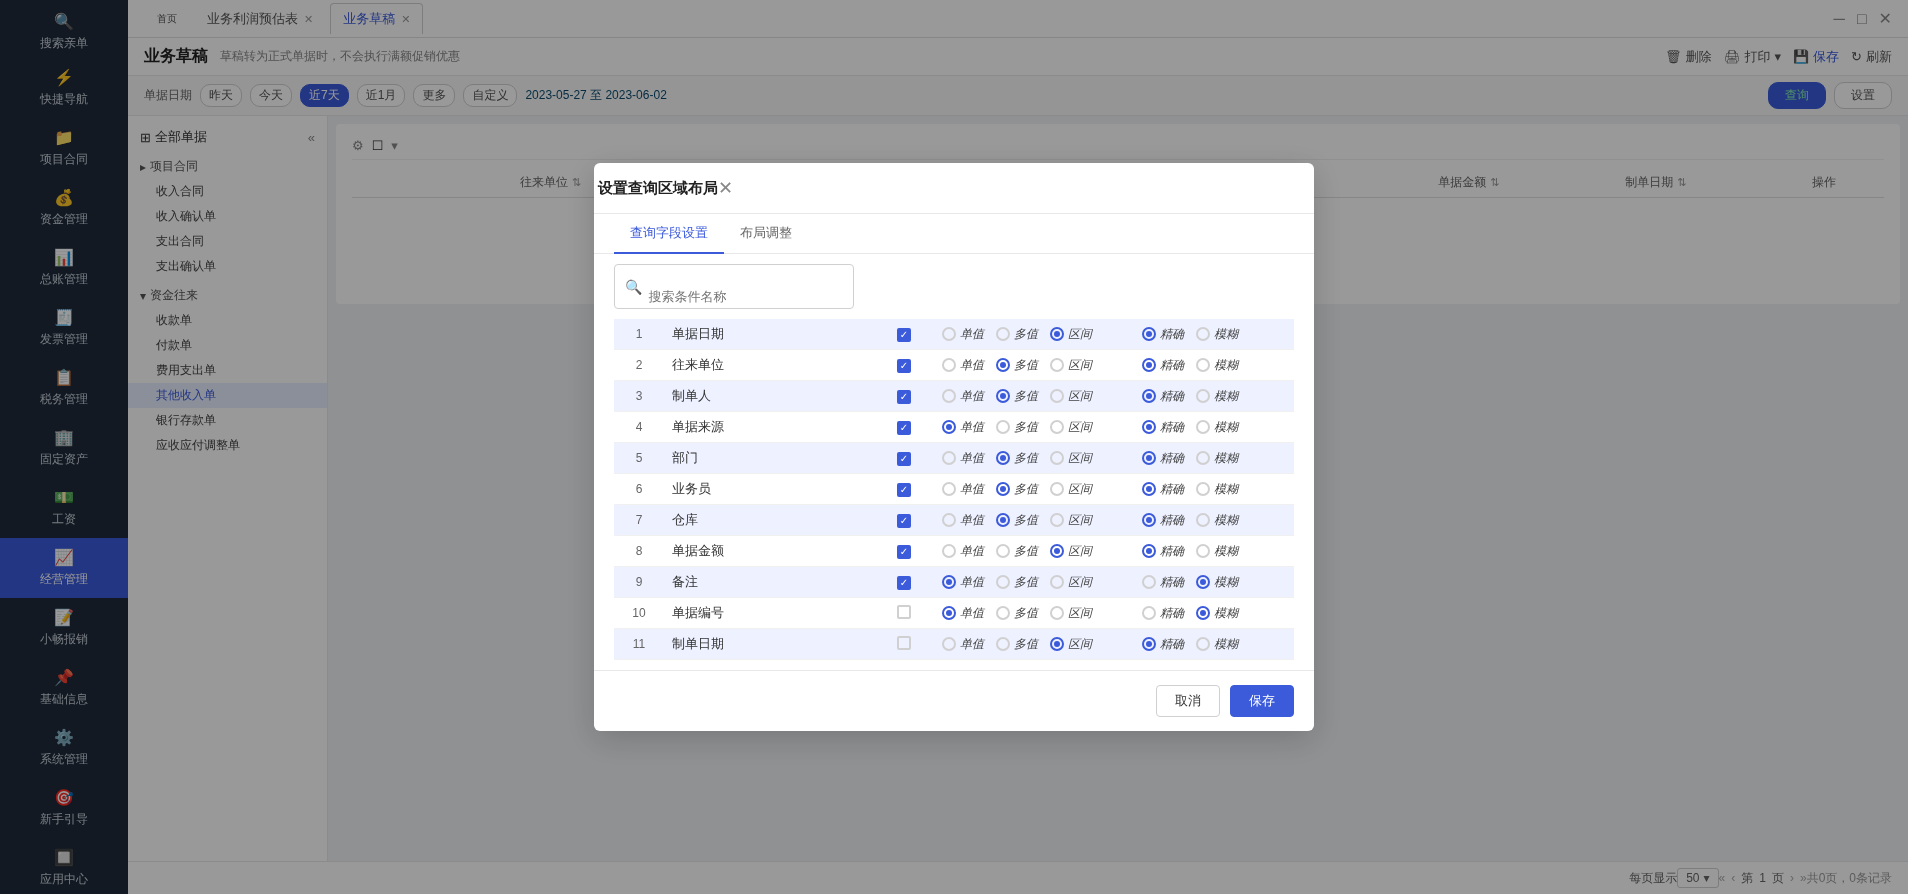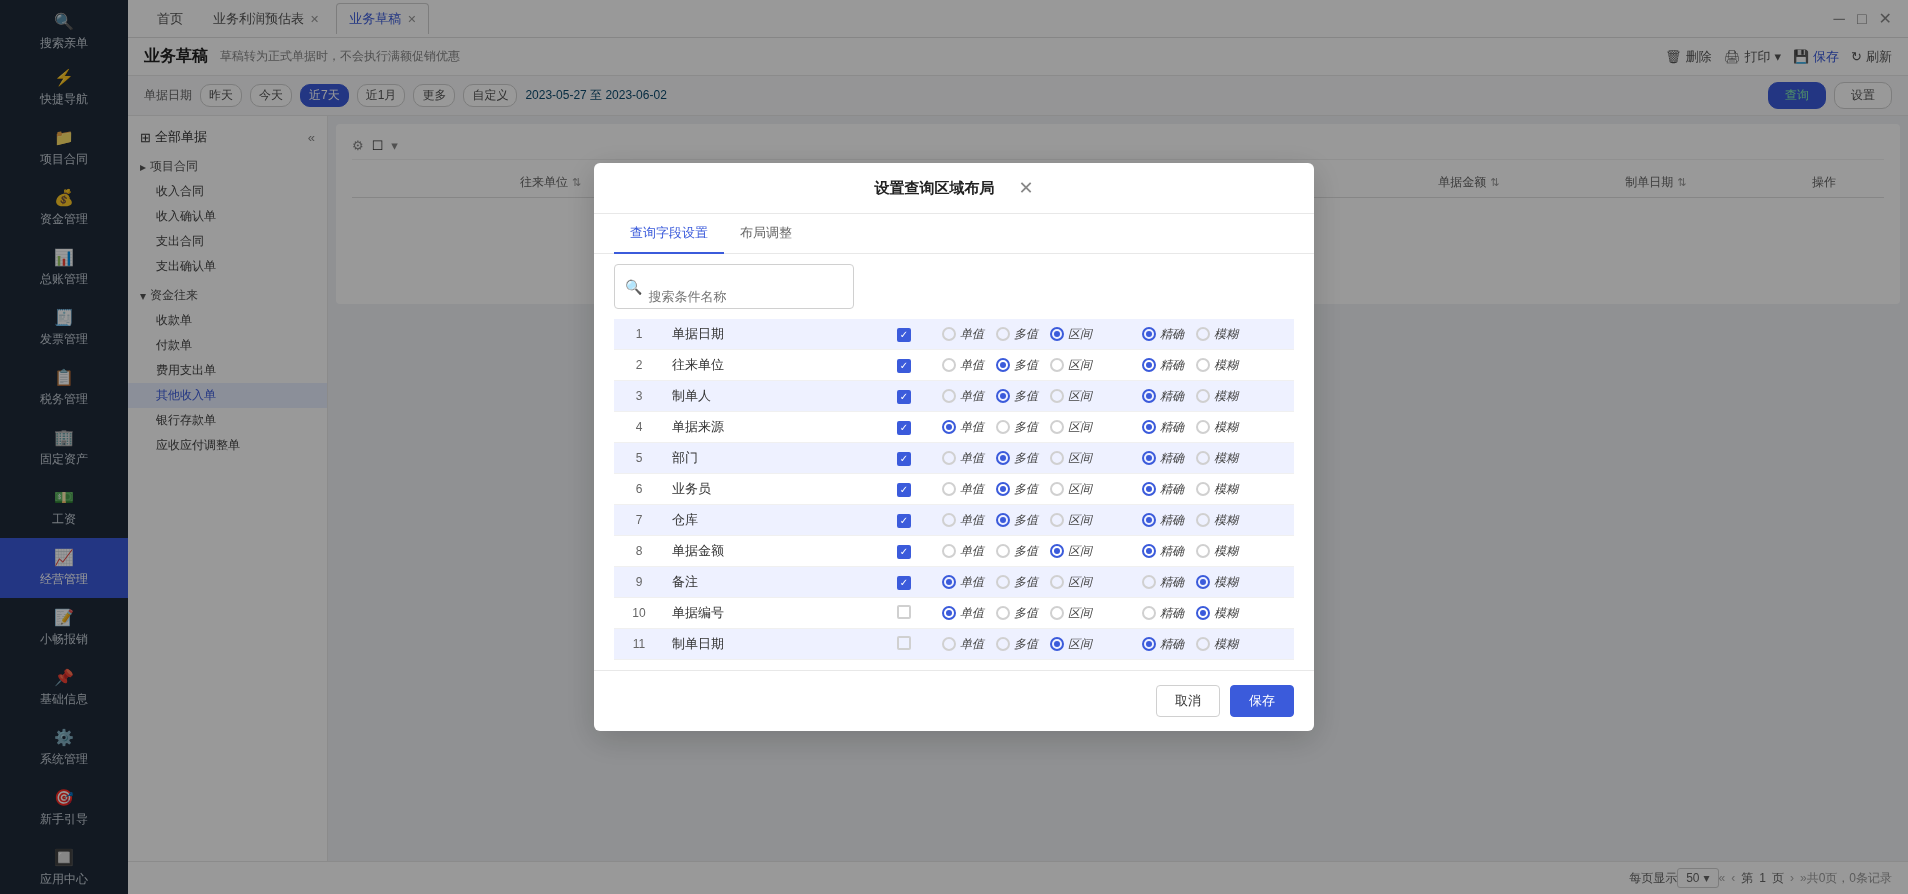--- a/index.html
+++ b/index.html
@@ -17,21 +17,21 @@
     .sidebar-search .icon { font-size: 16px; }
 
     
     .main { flex: 1; display: flex; flex-direction: column; overflow: hidden; }
 
     
     .tab-bar { background: #fff; border-bottom: 1px solid #e0e0e0; display: flex; align-items: center; padding: 0 16px; height: 38px; gap: 4px; }
     .tab { padding: 6px 12px; font-size: 13px; cursor: pointer; border-radius: 4px 4px 0 0; color: #555; display: flex; align-items: center; gap: 6px; border: 1px solid transparent; border-bottom: none; }
     .tab.active { background: #fff; border-color: #d0d0d0; color: #3b5bdb; font-weight: 500; }
     .tab .close-icon { font-size: 11px; color: #999; }
-    .tab-home { color: #555; font-size: 13px; }
+    .tab-home { color: #555; font-size: 10px; }
 
     
     .page-header { background: #fff; border-bottom: 1px solid #e8e8e8; padding: 8px 16px; display: flex; align-items: center; justify-content: space-between; }
     .page-title-area { display: flex; align-items: center; gap: 12px; }
     .page-title { font-size: 16px; font-weight: 600; color: #222; }
     .page-subtitle { font-size: 12px; color: #888; }
     .header-actions { display: flex; align-items: center; gap: 12px; font-size: 13px; color: #555; }
     .header-btn { display: flex; align-items: center; gap: 4px; cursor: pointer; color: #555; }
     .header-btn.primary { color: #3b5bdb; font-weight: 500; }
 
@@ -69,21 +69,21 @@
     
     .bottom-bar { background: #fff; border-top: 1px solid #e8e8e8; padding: 6px 16px; display: flex; align-items: center; justify-content: flex-end; font-size: 12px; color: #666; gap: 0; text-align: center; }
     .pagination { display: flex; align-items: center; gap: 6px; }
     .page-info { color: #999; }
 
     
     .overlay { position: fixed; top: 0; left: 0; right: 0; bottom: 0; background: rgba(0,0,0,0.4); z-index: 100; display: flex; align-items: center; justify-content: center; }
 
     
     .modal { background: #fff; border-radius: 6px; box-shadow: 0 8px 32px rgba(0,0,0,0.18); width: 720px; max-height: 640px; display: flex; flex-direction: column; }
-    .modal-header { padding: 14px 20px; border-bottom: 1px solid #e8e8e8; display: flex; align-items: center; justify-content: center; gap: 24px; }
+    .modal-header { padding: 14px 4px; border-bottom: 1px solid #e8e8e8; display: flex; align-items: center; justify-content: flex-start; }
     .modal-title { font-size: 15px; font-weight: 600; color: #222; }
     .modal-close { cursor: pointer; font-size: 18px; color: #888; }
     .modal-body { flex: 1; overflow: hidden; display: flex; flex-direction: column; }
 
     
     .modal-tabs { display: flex; gap: 0; border-bottom: 1px solid #e8e8e8; padding: 0 20px; }
     .modal-tab { padding: 10px 16px; font-size: 13px; cursor: pointer; color: #666; border-bottom: 2px solid transparent; margin-bottom: -1px; }
     .modal-tab.active { color: #3b5bdb; border-bottom-color: #3b5bdb; font-weight: 500; }
 
     

